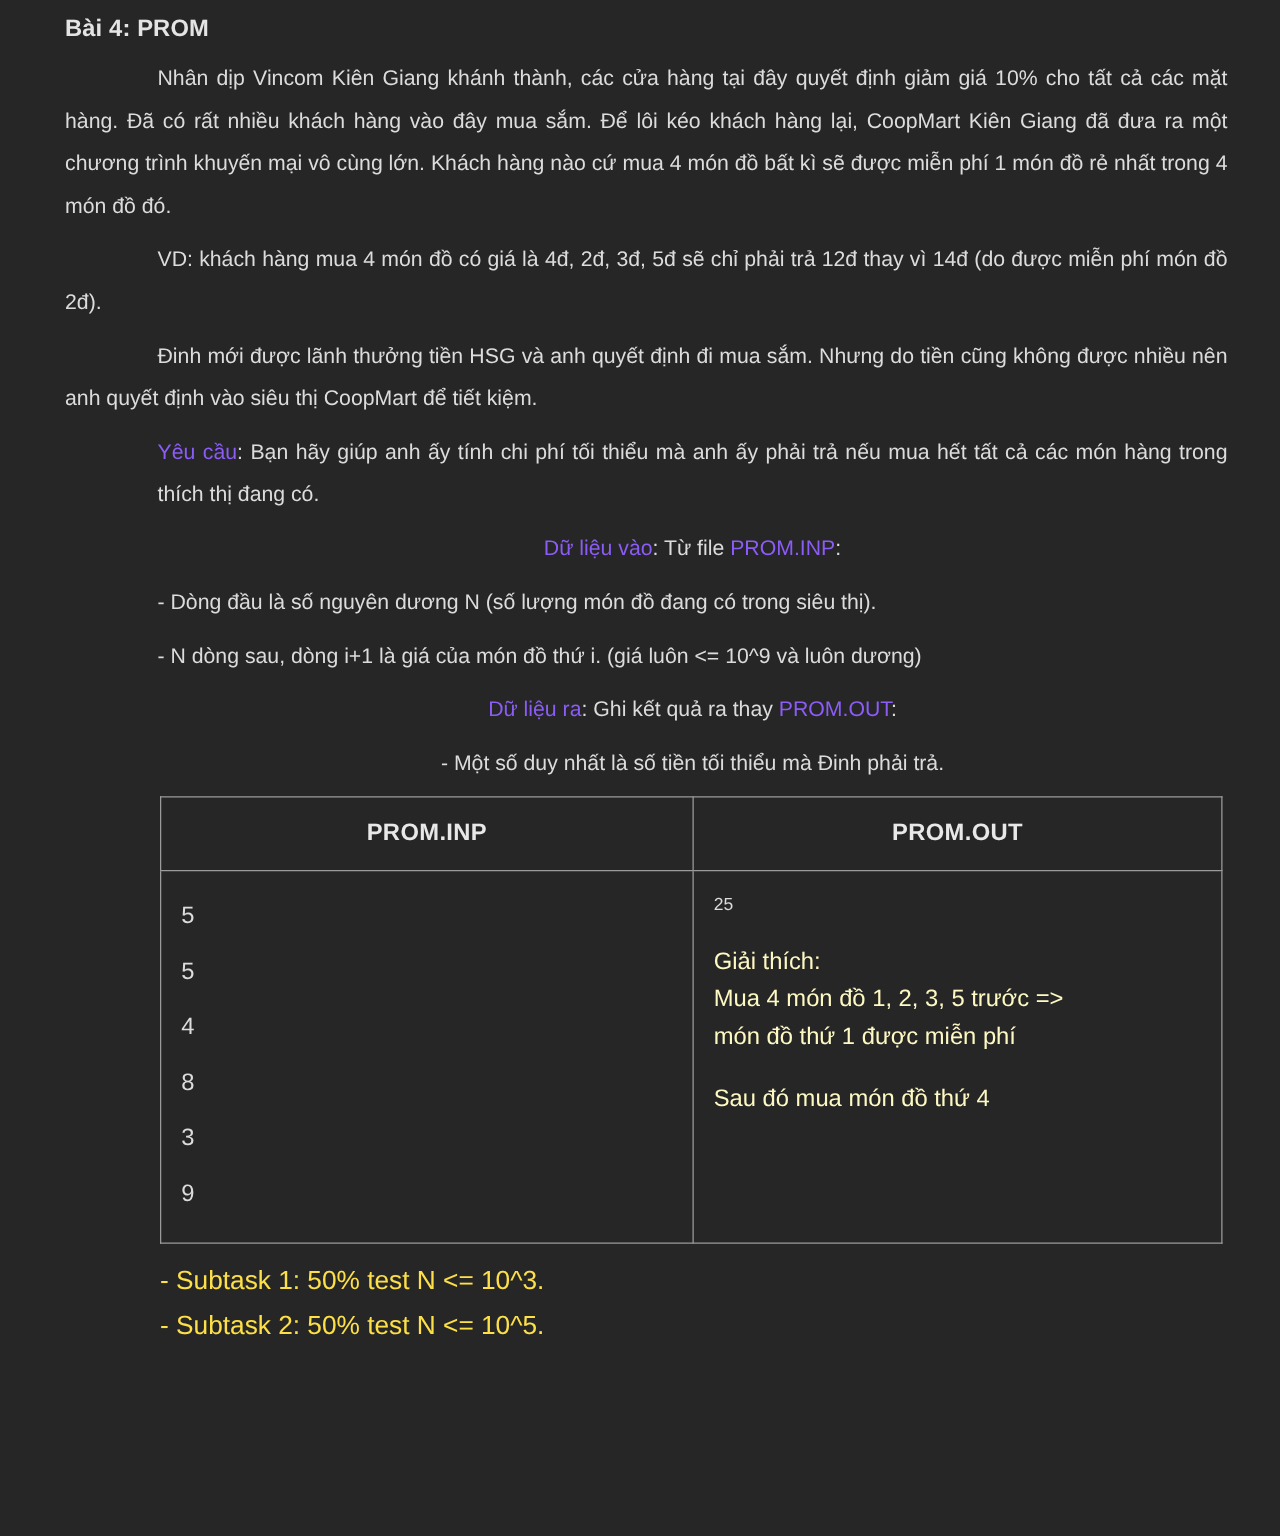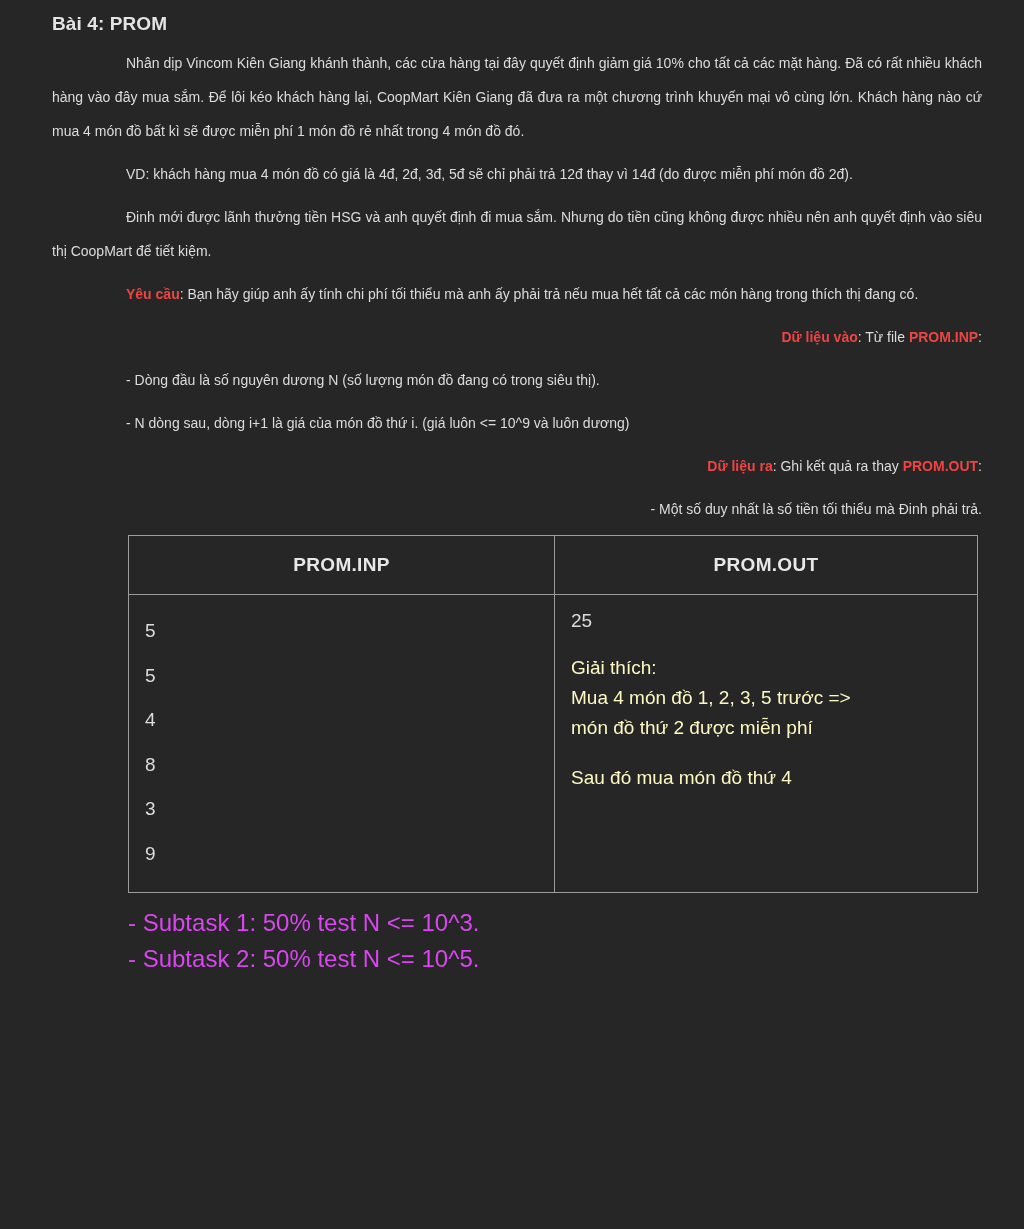--- a/index.html
+++ b/index.html
@@ -29,31 +29,31 @@
     font-size: 19px;
     font-weight: bold;
     line-height: 28px;
     letter-spacing: .1px;
     margin: 0 0 8px 0;
     color: #e4e4e4;
   }
 
   p.para {
     margin: 0 0 9px 0;
-    font-size: 14px;
+    font-size: 17px;
     line-height: 34px;
     text-align: justify;
     text-justify: inter-word;
     color: #dcdcdc;
   }
   p.indent { text-indent: 74px; }
   p.indent-sm { padding-left: 74px; text-indent: 0; }
-  p.nowrapjust { text-align: right; }
+  p.nowrapjust { text-align: center; }
 
-  b, .b { font-weight: bold; color: #ef4444; }
+  b, .b { font-weight: normal; color: #8b5cf6; }
 
   
   .ex-table {
     width: 849px;
     margin: 8px 0 0 76px;
     border-collapse: collapse;
     table-layout: fixed;
   }
   .ex-table td, .ex-table th {
     border: 1px solid #9b9b9b;
@@ -74,38 +74,38 @@
   .col-inp { width: 426px; }
   .col-out { width: 423px; }
 
   .inp-line {
     font-size: 19px;
     line-height: 44.5px;
     color: #dcdcdc;
   }
 
   .out-first {
-    font-size: 19px;
+    font-size: 14px;
     line-height: 24px;
     margin: 0 0 20px 0;
     color: #dcdcdc;
   }
   .out-block {
     font-size: 19px;
     line-height: 30px;
     margin: 0 0 20px 0;
     color: #fef9c3;
   }
   .out-block:last-child { margin-bottom: 0; }
 
   .subtasks { margin-top: 12px; padding-left: 76px; }
   .subtask-line {
-    font-size: 24px;
+    font-size: 21px;
     line-height: 36px;
-    color: #d946ef;
+    color: #fde047;
   }
 </style>
 </head>
 <body>
 
 <div class="page">
 
   <h1 class="doc-title">Bài 4: PROM</h1>
 
   <p class="para indent">Nhân dịp Vincom Kiên Giang khánh thành, các cửa hàng tại đây quyết định giảm giá 10% cho tất cả các mặt hàng. Đã có rất nhiều khách hàng vào đây mua sắm. Để lôi kéo khách hàng lại, CoopMart Kiên Giang đã đưa ra một chương trình khuyến mại vô cùng lớn. Khách hàng nào cứ mua 4 món đồ bất kì sẽ được miễn phí 1 món đồ rẻ nhất trong 4 món đồ đó.</p>
@@ -146,21 +146,21 @@
           <div class="inp-line">4</div>
           <div class="inp-line">8</div>
           <div class="inp-line">3</div>
           <div class="inp-line">9</div>
         </td>
         <td>
           <div class="out-first">25</div>
           <div class="out-block">
             <div>Giải thích:</div>
             <div>Mua 4 món đồ 1, 2, 3, 5 trước =&gt;</div>
-            <div>món đồ thứ 2 được miễn phí</div>
+            <div>món đồ thứ 1 được miễn phí</div>
           </div>
           <div class="out-block">Sau đó mua món đồ thứ 4</div>
         </td>
       </tr>
     </tbody>
   </table>
 
   <div class="subtasks">
     <div class="subtask-line">- Subtask 1: 50% test N &lt;= 10^3.</div>
     <div class="subtask-line">- Subtask 2: 50% test N &lt;= 10^5.</div>

